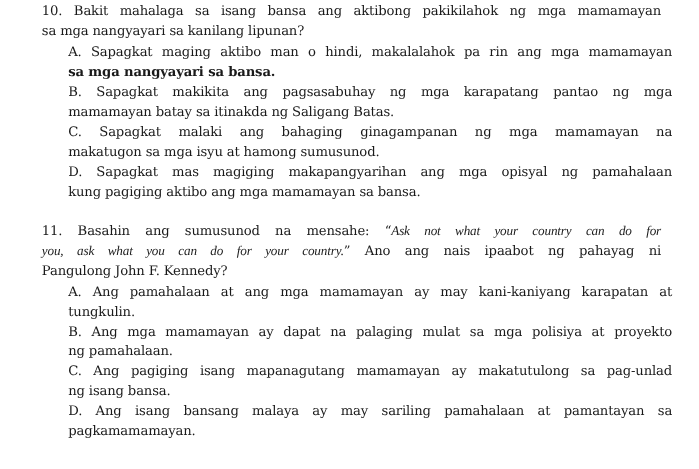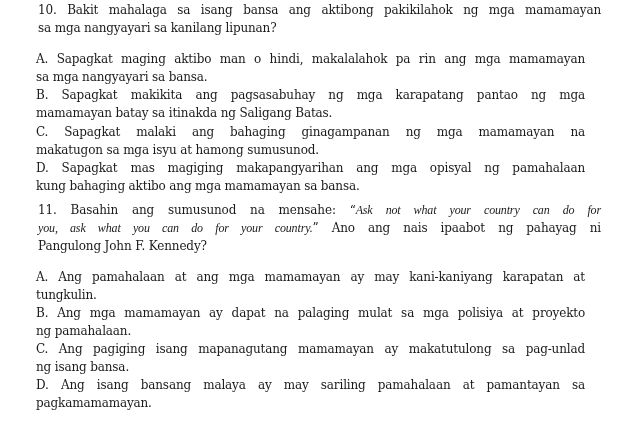--- a/index.html
+++ b/index.html
@@ -28,50 +28,50 @@
       font-size: 12px;
       line-height: 18px;
       letter-spacing: -0.15px;
     }
     .justify {
       text-align: justify;
       text-align-last: justify;
       white-space: normal;
     }
     .q-line { left: 38px; width: 563px; }
-    .opt-line { left: 36px; width: 549px; margin-top: 12px; }
+    .opt-line { left: 62px; width: 549px; }
     em { font-style: italic; font-family: Liberation Serif, serif; }
   </style>
 </head>
 <body>
 
 <div class="page">
 
   <div>
     <div class="line q-line justify" style="top:1px;">10. Bakit mahalaga sa isang bansa ang aktibong pakikilahok ng mga mamamayan</div>
     <div class="line q-line" style="top:19px;">sa mga nangyayari sa kanilang lipunan?</div>
 
     <div>
       <div class="line opt-line justify" style="top:38px;">A. Sapagkat maging aktibo man o hindi, makalalahok pa rin ang mga mamamayan</div>
-      <div class="line opt-line" style="top:56px;">sa mga nangyayari sa bansa.</div>
+      <div class="line opt-line" style="top:56px;font-weight:bold;">sa mga nangyayari sa bansa.</div>
     </div>
 
     <div>
       <div class="line opt-line justify" style="top:74px;">B. Sapagkat makikita ang pagsasabuhay ng mga karapatang pantao ng mga</div>
       <div class="line opt-line" style="top:92px;">mamamayan batay sa itinakda ng Saligang Batas.</div>
     </div>
 
     <div>
       <div class="line opt-line justify" style="top:111px;">C. Sapagkat malaki ang bahaging ginagampanan ng mga mamamayan na</div>
       <div class="line opt-line" style="top:129px;">makatugon sa mga isyu at hamong sumusunod.</div>
     </div>
 
     <div>
       <div class="line opt-line justify" style="top:147px;">D. Sapagkat mas magiging makapangyarihan ang mga opisyal ng pamahalaan</div>
-      <div class="line opt-line" style="top:165px;">kung bahaging aktibo ang mga mamamayan sa bansa.</div>
+      <div class="line opt-line" style="top:165px;">kung pagiging aktibo ang mga mamamayan sa bansa.</div>
     </div>
   </div>
 
   <div>
     <div class="line q-line justify" style="top:201px;"><span>11. Basahin ang sumusunod na mensahe: “</span><em>Ask not what your country can do for</em></div>
     <div class="line q-line justify" style="top:219px;"><em>you, ask what you can do for your country.</em><span>” Ano ang nais ipaabot ng pahayag ni</span></div>
     <div class="line q-line" style="top:237px;">Pangulong John F. Kennedy?</div>
 
     <div>
       <div class="line opt-line justify" style="top:256px;">A. Ang pamahalaan at ang mga mamamayan ay may kani-kaniyang karapatan at</div>

